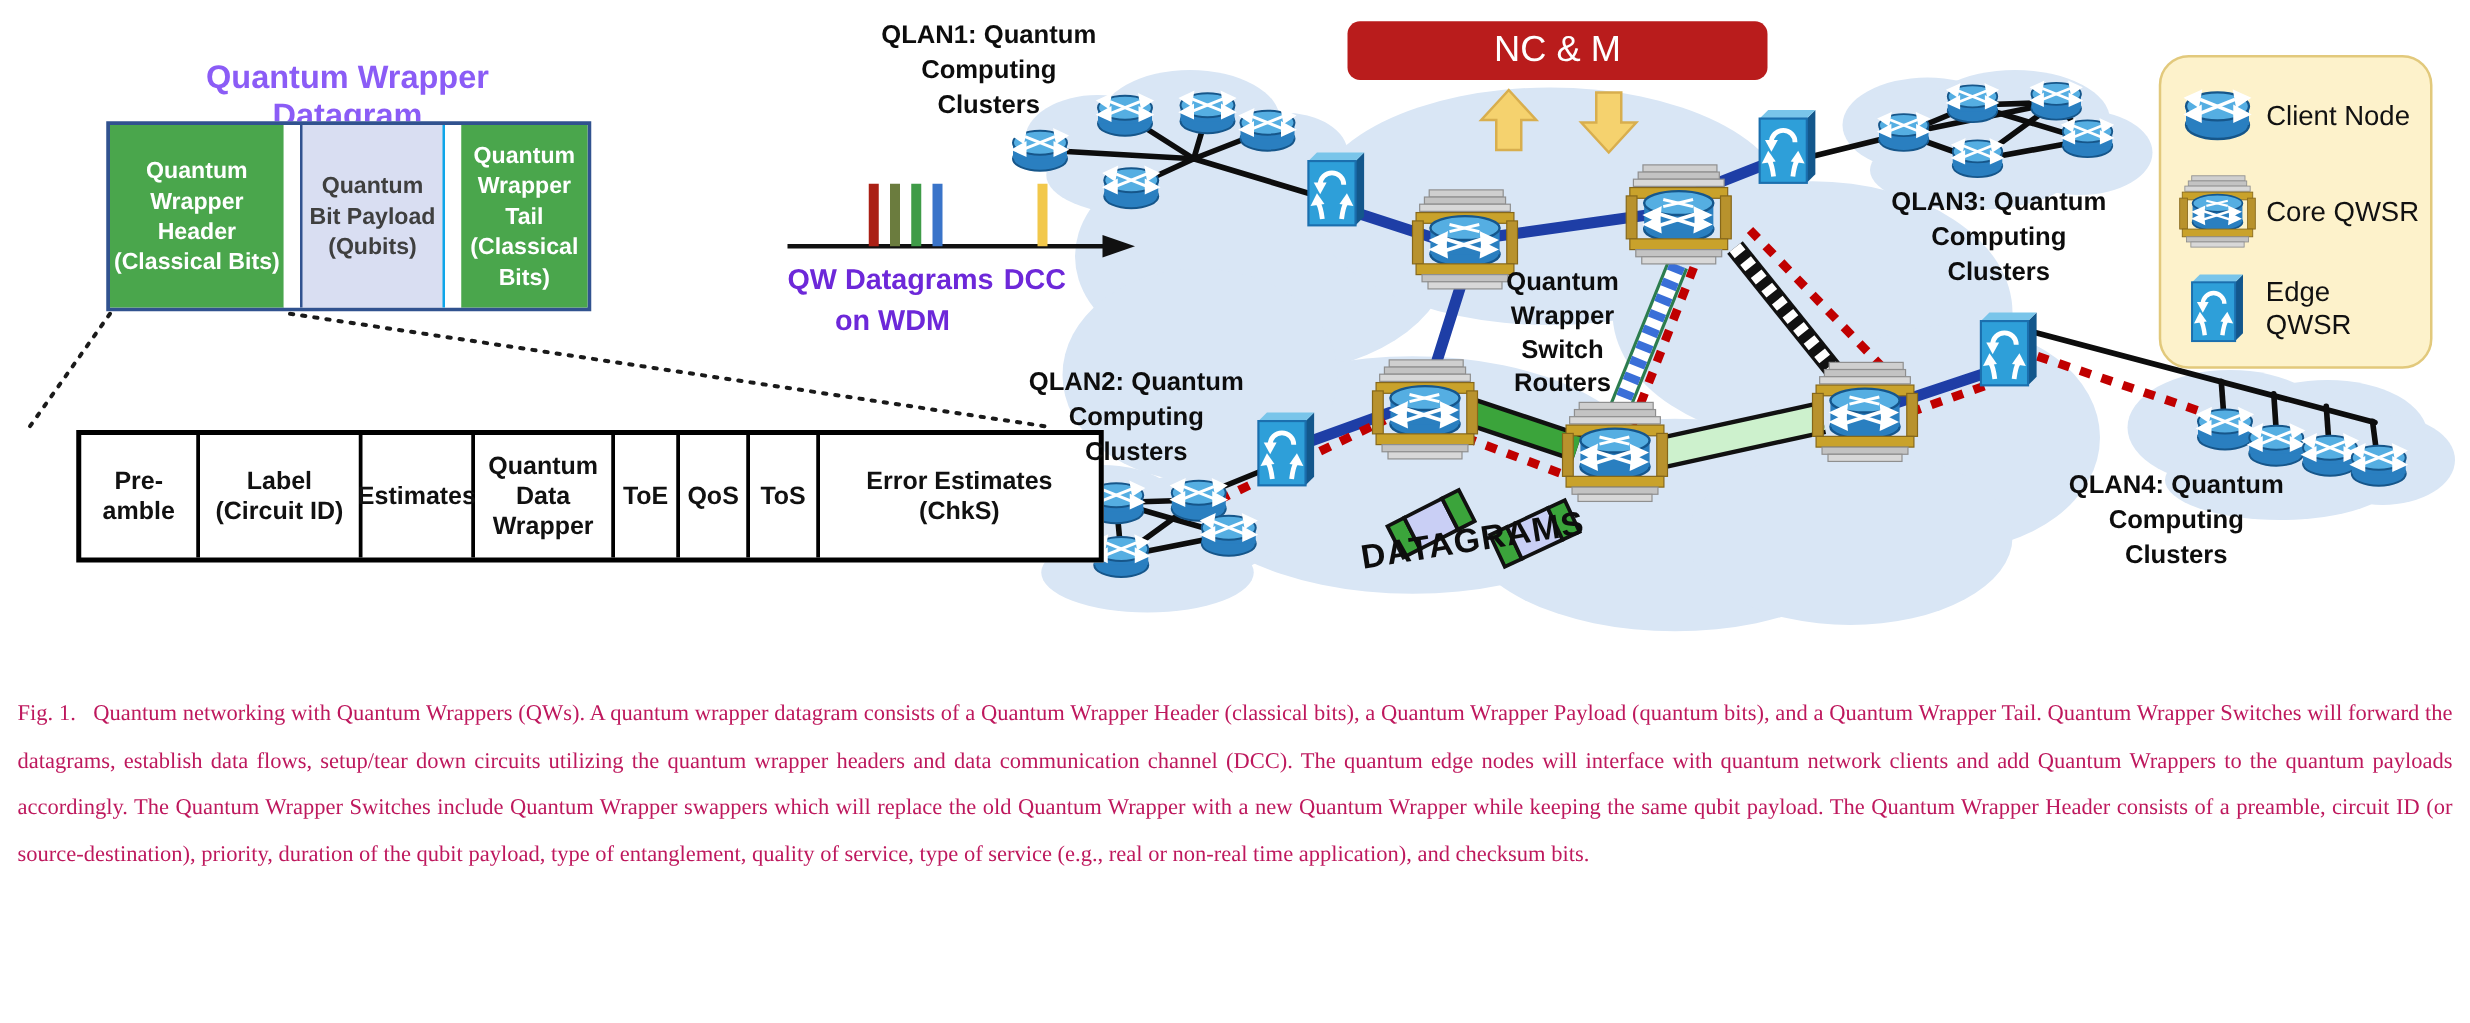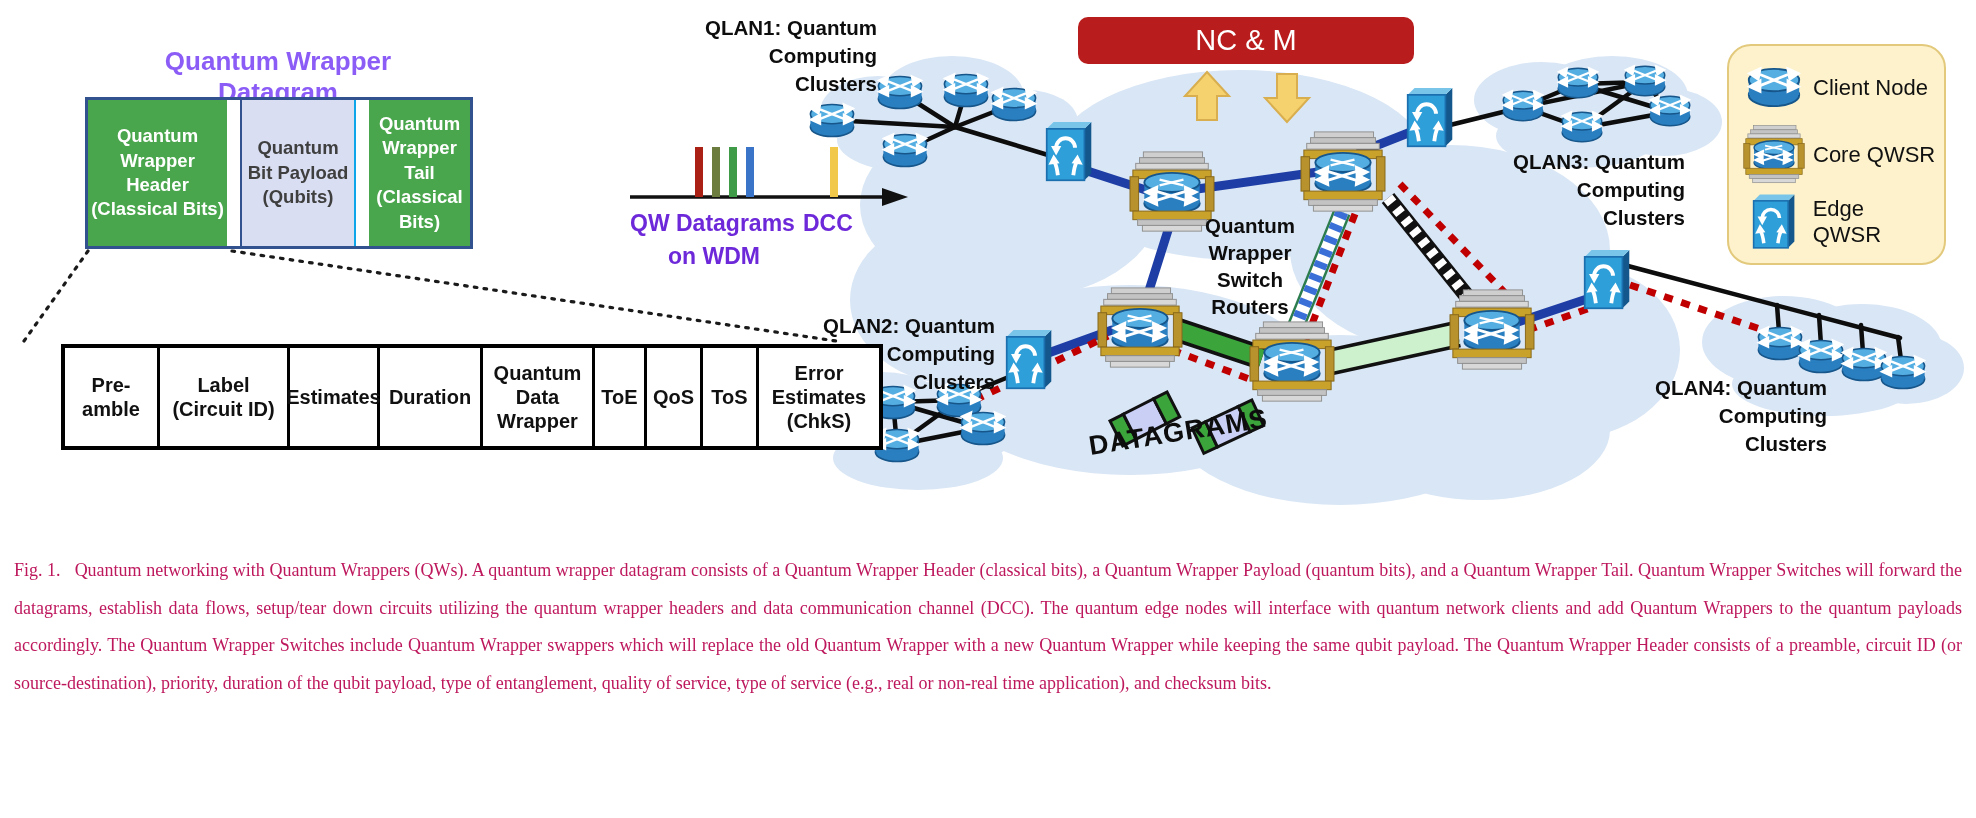--- a/index.html
+++ b/index.html
@@ -17,30 +17,30 @@
   .dg-lav{background:#d9def2;color:#3f3f3f;border-left:2px solid #31528f;border-right:2px solid #0ea5e9;}
   .dg-gap{width:13px;background:#fff;}
   
   .hf-table{left:20px;top:344px;width:822px;height:106px;border:4px solid #000;
             background:#fff;display:flex;box-sizing:border-box;margin-left:41px;}
   .hf-cell{display:flex;align-items:center;justify-content:center;text-align:center;
            font-weight:bold;font-size:20px;line-height:1.2;border-right:3px solid #000;
            box-sizing:border-box;padding:0 4px;}
   .hf-cell:last-child{border-right:none;flex:1;}
   
-  .qlan{width:172px;text-align:right;font-weight:bold;font-size:20.5px;line-height:1.36;color:#0d0d0d;}
+  .qlan{width:172px;text-align:center;font-weight:bold;font-size:20.5px;line-height:1.36;color:#0d0d0d;}
   .wdm-lbl{font-weight:bold;font-size:23px;color:#6d28d9;}
   .ncm{left:1078px;top:17px;width:336px;height:47px;background:#b91c1c;border-radius:10px;
        color:#fff;font-size:29px;display:flex;align-items:center;justify-content:center;}
   .swr{left:1178px;top:212px;width:144px;text-align:center;font-weight:bold;
        font-size:20.5px;line-height:1.32;color:#0d0d0d;}
   .dgs{left:1088px;top:417px;font-weight:bold;font-size:27px;letter-spacing:1px;
        transform:rotate(-9deg);color:#0d0d0d;}
   
-  .legend{left:1727px;top:44px;width:219px;height:221px;background:#fdf2cb;
+  .legend{left:1727px;top:44px;width:219px;height:251px;background:#fdf2cb;
           border:2px solid #e2c97c;border-radius:24px;box-sizing:border-box;
           display:flex;flex-direction:column;justify-content:space-around;padding:8px 6px;}
   .leg-row{display:flex;align-items:center;height:64px;}
   .leg-ico{width:78px;display:flex;justify-content:center;align-items:center;}
   .leg-lab{font-size:22px;color:#111;}
   
   .caption{left:14px;top:552px;width:1948px;font-family:Liberation Serif, serif;
            font-size:18px;line-height:37.5px;text-align:justify;color:#be185d;}
   .caption .figlab{margin-right:14px;}
 </style>
@@ -269,34 +269,33 @@
   <div class="dg-gap"></div>
   <div class="dg-block dg-lav" style="width:116px">Quantum Bit Payload (Qubits)</div>
   <div class="dg-gap"></div>
   <div class="dg-block dg-green" style="flex:1">Quantum Wrapper Tail (Classical Bits)</div>
 </div>
 
 <div class="abs hf-table">
   <div class="hf-cell" style="width:95px">Pre-amble</div>
   <div class="hf-cell" style="width:130px">Label (Circuit ID)</div>
   <div class="hf-cell" style="width:90px">Estimates</div>
-  <div class="hf-cell" style="width:103px">Duration</div>
   <div class="hf-cell" style="width:112px">Quantum Data Wrapper</div>
   <div class="hf-cell" style="width:52px">ToE</div>
   <div class="hf-cell" style="width:56px">QoS</div>
   <div class="hf-cell" style="width:56px">ToS</div>
   <div class="hf-cell">Error Estimates (ChkS)</div>
 </div>
 
 <div class="abs wdm-lbl" style="left:630px;top:210px">QW Datagrams</div>
 <div class="abs wdm-lbl" style="left:803px;top:210px">DCC</div>
 <div class="abs wdm-lbl" style="left:668px;top:243px">on WDM</div>
 
 <div class="abs qlan" style="left:705px;top:14px">QLAN1: Quantum Computing Clusters</div>
-<div class="abs qlan" style="left:823px;top:312px">QLAN2: Quantum Computing Clusters</div>
+<div class="abs qlan" style="left:823px;top:292px">QLAN2: Quantum Computing Clusters</div>
 <div class="abs qlan" style="left:1513px;top:148px">QLAN3: Quantum Computing Clusters</div>
 <div class="abs qlan" style="left:1655px;top:374px">QLAN4: Quantum Computing Clusters</div>
 
 <div class="abs ncm">NC &amp; M</div>
 
 <div class="abs swr">Quantum Wrapper Switch Routers</div>
 
 <div class="abs dgs">DATAGRAMS</div>
 
 <div class="abs legend">

